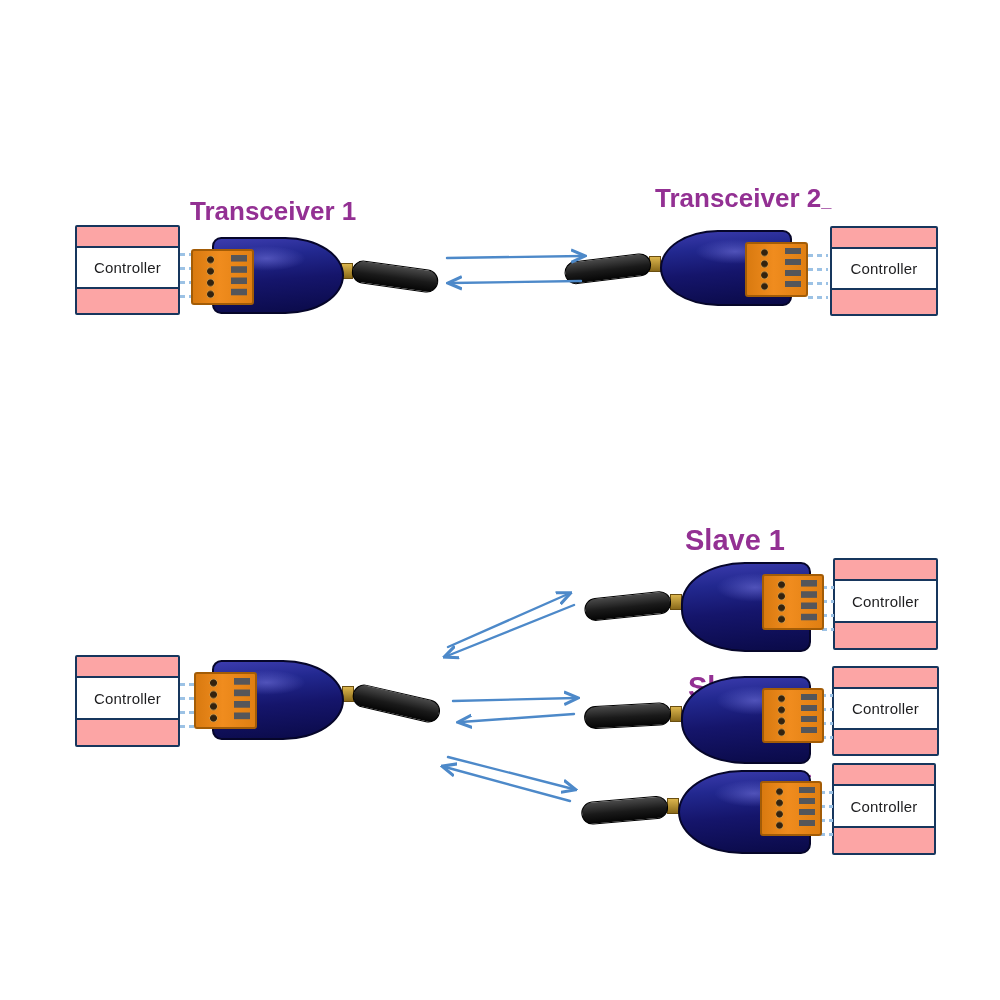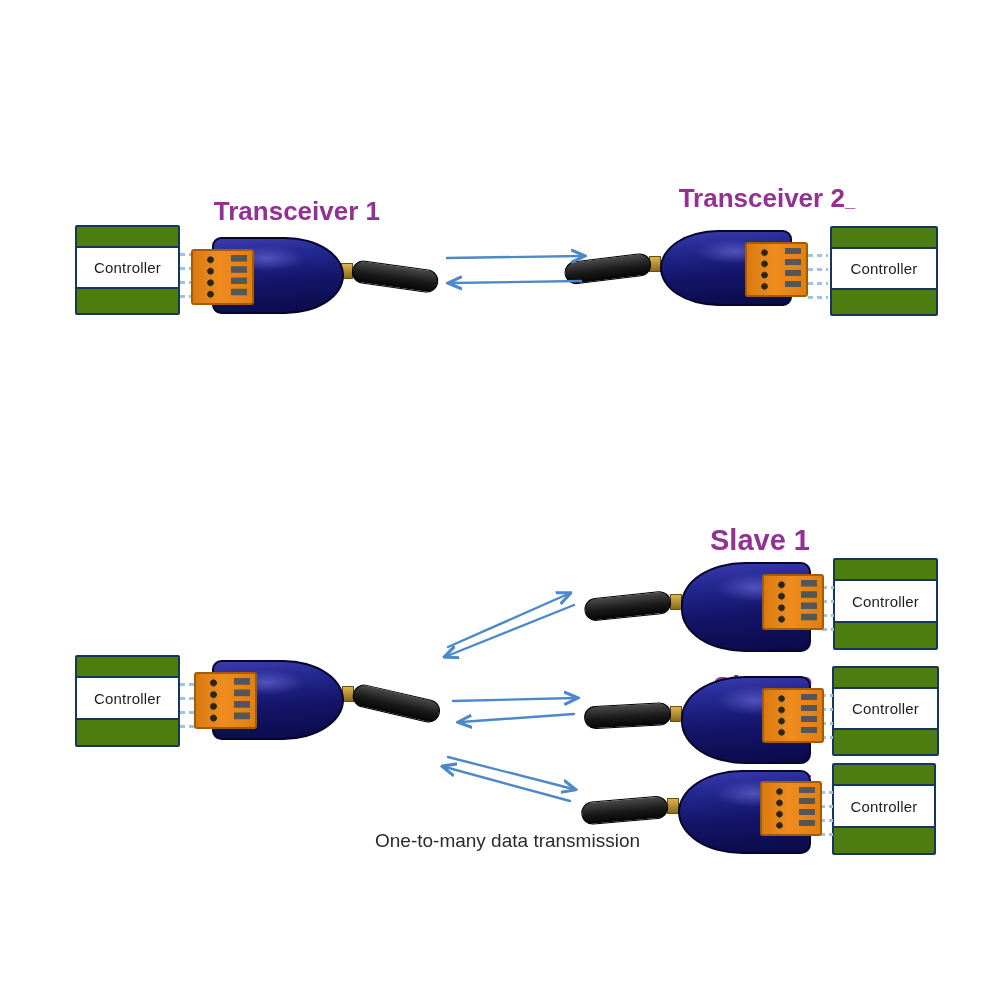--- a/index.html
+++ b/index.html
@@ -2,21 +2,21 @@
 <html><head>
 <meta charset="utf-8">
 <style>
   html,body { margin:0; padding:0; background:#fff; }
   .canvas {
     position:relative; width:1000px; height:1000px; background:#ffffff;
     overflow:hidden; font-family:"Liberation Sans", sans-serif;
   }
   
   .ctrl {
-    position:absolute; background:#4d7c0f; border:2px solid #17365d; border-radius:2px;
+    position:absolute; background:#fca5a5; border:2px solid #17365d; border-radius:2px;
     box-sizing:border-box;
   }
   .ctrl .strip {
     position:absolute; left:-2px; right:-2px; top:22%; height:50%;
     background:#ffffff; border:2px solid #17365d; box-sizing:border-box;
     display:flex; align-items:center; justify-content:center;
     font-size:15px; color:#1d1d1f; letter-spacing:0.2px;
   }
   
   .tbody {
@@ -59,21 +59,21 @@
     position:absolute; width:12px; height:16px; z-index:1; box-sizing:border-box;
     background:linear-gradient(180deg,#dcb64e,#8a6a1a); border:1px solid #6a4e10;
   }
   
   .wire {
     position:absolute; height:3px;
     background:repeating-linear-gradient(90deg,#9cc2e5 0 5px,rgba(0,0,0,0) 5px 9px);
   }
   
   .plabel {
-    position:absolute; color:#933093; font-weight:bold; text-align:right;
+    position:absolute; color:#933093; font-weight:bold; text-align:left;
     white-space:nowrap;
   }
   .plabel .sfx { font-size:70%; vertical-align:baseline; }
   
   .caption { position:absolute; color:#2b2b2e; font-size:19px; text-align:center; white-space:nowrap; }
   
   .squig {
     position:absolute; color:#9b339b; font-size:15px; font-weight:bold;
     transform:rotate(-12deg); letter-spacing:-1px;
   }
@@ -172,21 +172,20 @@
   <div class="tterm" style="left:760px; top:781px; width:62px; height:55px;"></div>
   <div class="ctrl" style="left:832px; top:763px; width:104px; height:92px;">
     <div class="strip">Controller</div>
   </div>
   <div class="wire" style="left:820px; top:791px; width:13px;"></div>
   <div class="wire" style="left:820px; top:805px; width:13px;"></div>
   <div class="wire" style="left:820px; top:819px; width:13px;"></div>
   <div class="wire" style="left:820px; top:833px; width:13px;"></div>
 
 
-  <div class="caption" style="left:350px; top:830px; width:315px;">One-to-many data transmission</div>
 
   <svg class="arrows" width="1000" height="1000" viewBox="0 0 1000 1000">
     <defs>
       <marker id="ah" viewBox="0 0 10 10" refX="7" refY="5" markerWidth="6.5" markerHeight="6.5" orient="auto">
         <path d="M0,1 L9,5 L0,9" fill="none" stroke="#4d89c9" stroke-width="2"></path>
       </marker>
     </defs>
     <g stroke="#4d89c9" stroke-width="2.4" fill="none" stroke-linecap="round">
 
       <line x1="447" y1="258" x2="582" y2="256" marker-end="url(#ah)"></line>

